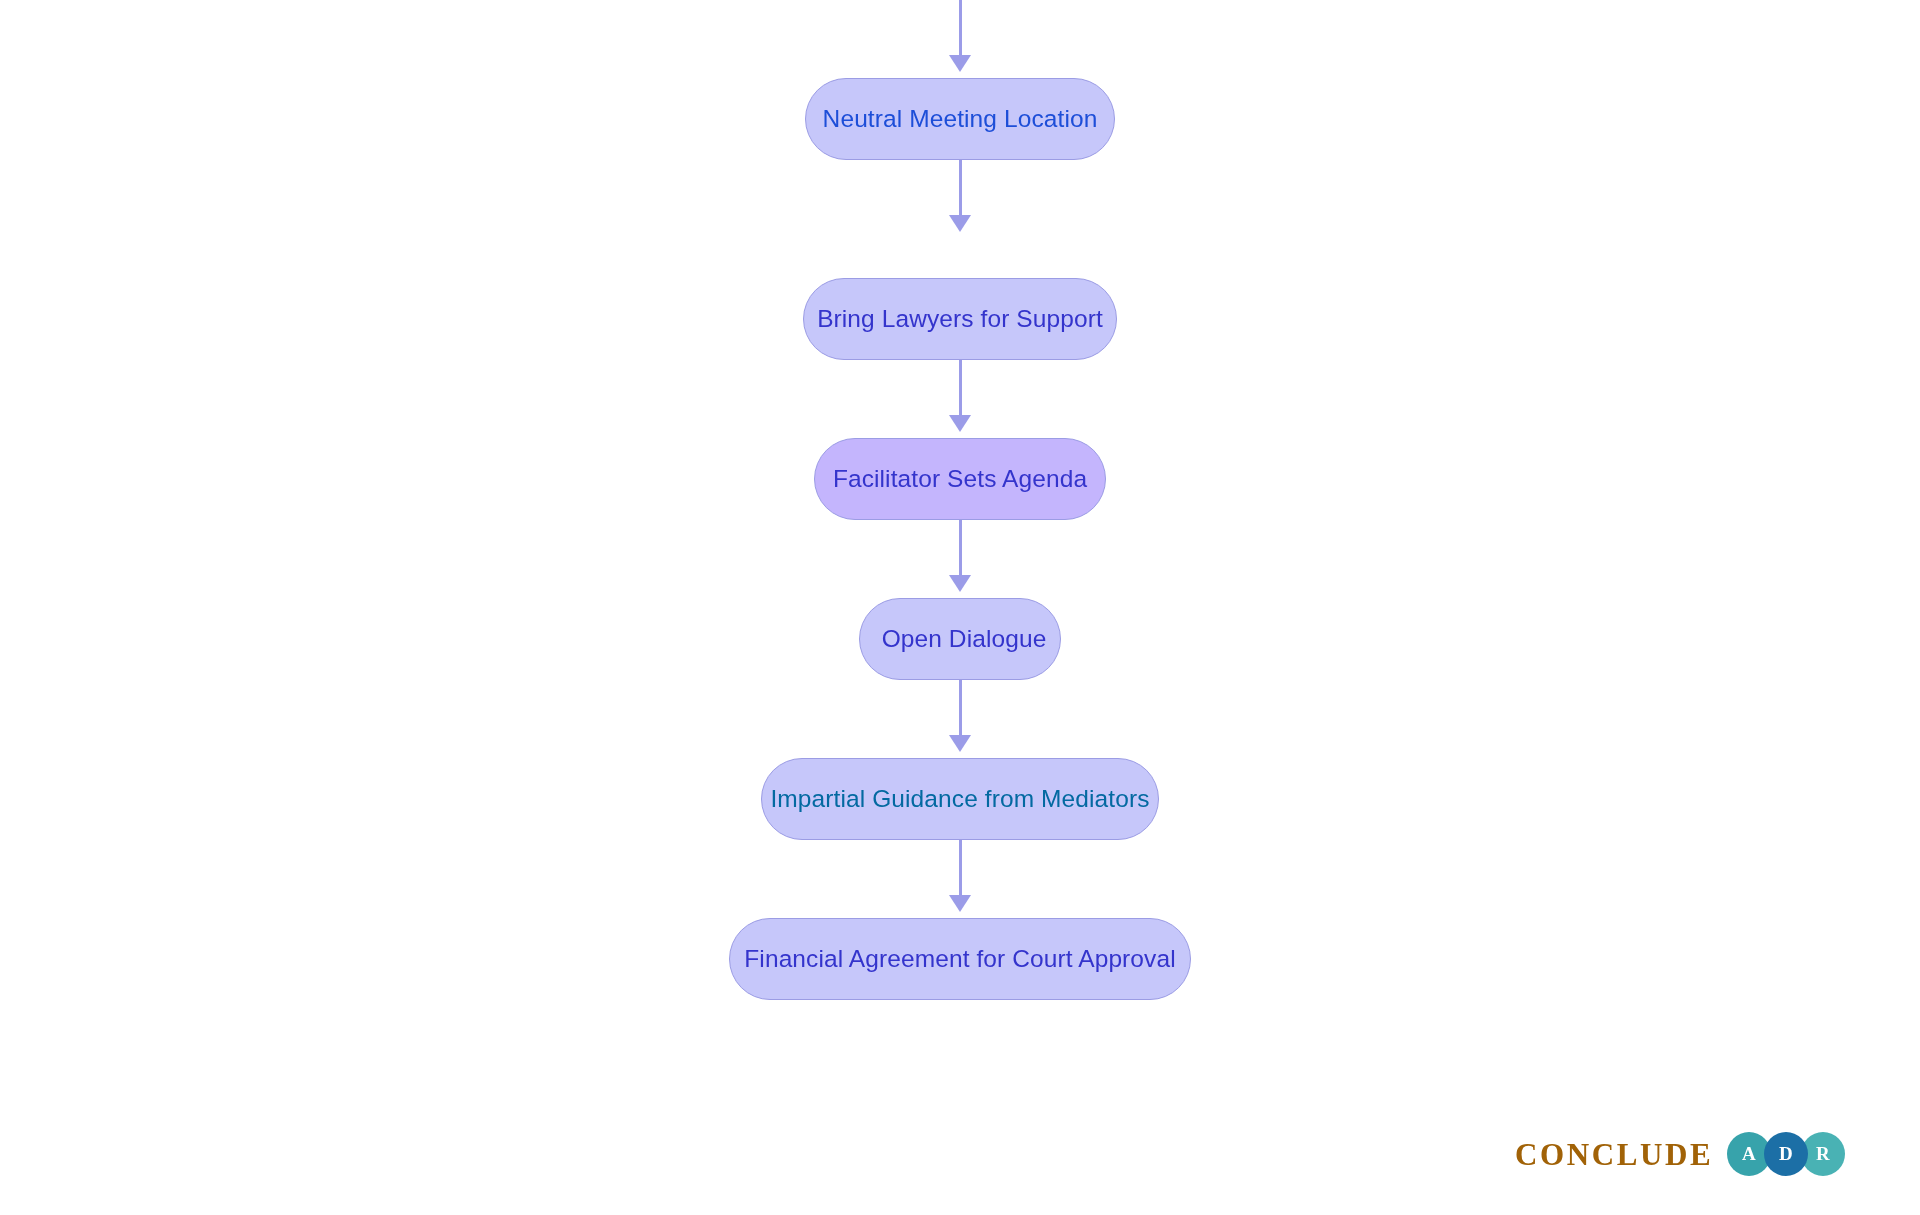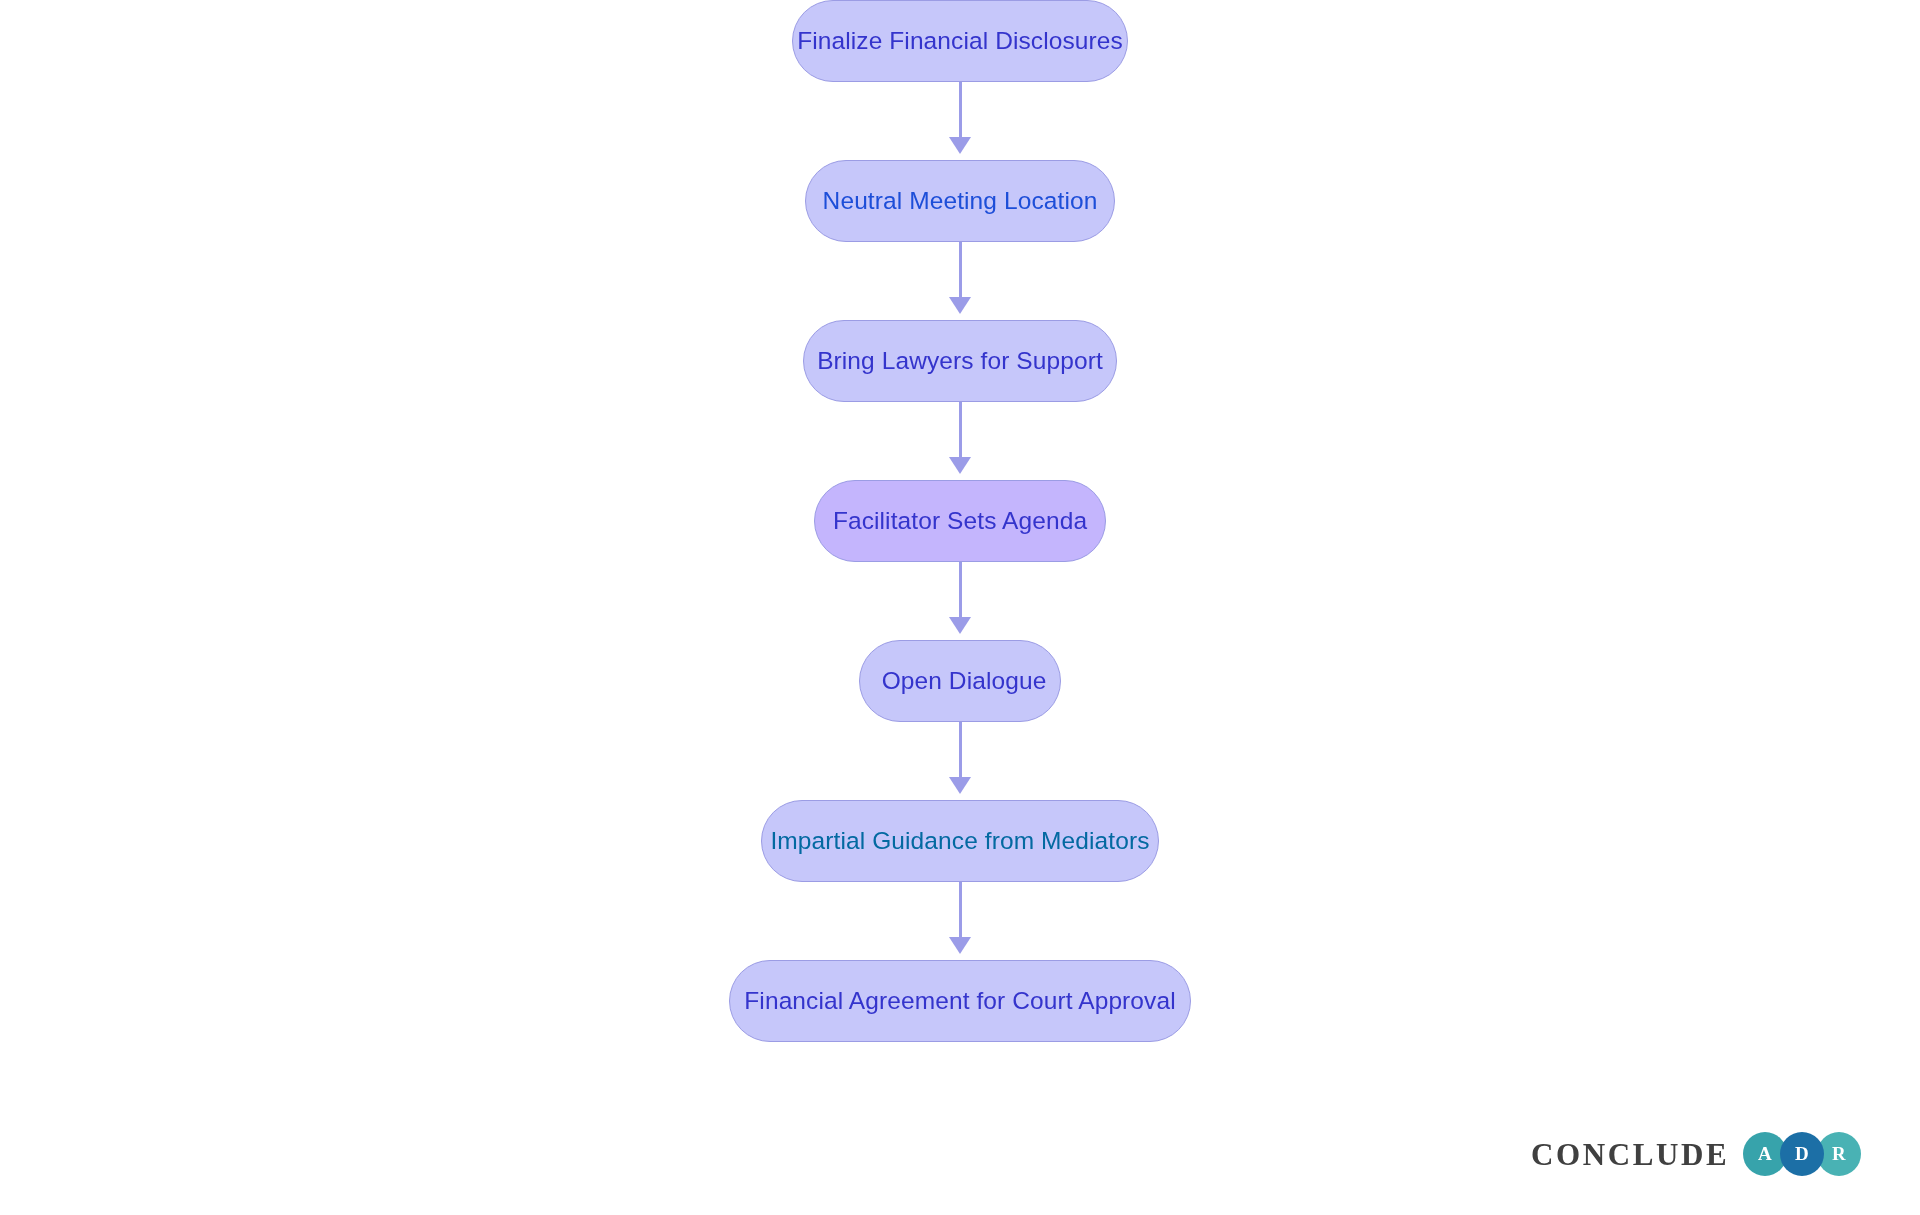--- a/index.html
+++ b/index.html
@@ -119,35 +119,32 @@
   .brand-circle.c1 { background: #37a3ab; margin-right: -7px; }
   .brand-circle.c2 { background: #1c6fa6; margin-right: -7px; z-index: 2; }
   .brand-circle.c3 { background: #49b2b4; z-index: 1; }
 </style>
 </head>
 <body style="background: rgb(255, 255, 255);">
 
 <div id="flow-canvas">
 
   <div class="flow-stack" id="flow-stack">
-      <div class="node" style="width: 336px; background: rgb(198, 199, 250); border-color: rgb(155, 156, 228);">
-        <span class="node-label" style="color: rgb(52, 52, 204);">Finalize Financial Disclosures</span>
-      </div>
       <div class="connector">
         <div class="edge-line" style="background: rgb(155, 156, 232);"></div>
         <div class="edge-head" style="border-top-color: rgb(155, 156, 232);"></div>
       </div>
       <div class="node" style="width: 310px; background: rgb(198, 199, 250); border-color: rgb(155, 156, 228);">
         <span class="node-label" style="color: #1d4ed8;">Neutral Meeting Location</span>
       </div>
       <div class="connector">
         <div class="edge-line" style="background: rgb(155, 156, 232);"></div>
         <div class="edge-head" style="border-top-color: rgb(155, 156, 232);"></div>
       </div>
-      <div class="node" style="width: 314px; background: rgb(198, 199, 250); border-color: rgb(155, 156, 228);">
+      <div class="node" style="width: 314px; background: rgb(198, 199, 250); border-color: rgb(155, 156, 228); margin-top: 40px;">
         <span class="node-label" style="color: rgb(52, 52, 204);">Bring Lawyers for Support</span>
       </div>
       <div class="connector">
         <div class="edge-line" style="background: rgb(155, 156, 232);"></div>
         <div class="edge-head" style="border-top-color: rgb(155, 156, 232);"></div>
       </div>
       <div class="node" style="width: 292px; background: #c4b5fd; border-color: rgb(155, 156, 228);">
         <span class="node-label" style="color: rgb(52, 52, 204);">Facilitator Sets Agenda</span>
       </div>
       <div class="connector">
@@ -167,21 +164,21 @@
       <div class="connector">
         <div class="edge-line" style="background: rgb(155, 156, 232);"></div>
         <div class="edge-head" style="border-top-color: rgb(155, 156, 232);"></div>
       </div>
       <div class="node" style="width: 462px; background: rgb(198, 199, 250); border-color: rgb(155, 156, 228);">
         <span class="node-label" style="color: rgb(52, 52, 204);">Financial Agreement for Court Approval</span>
       </div>
     </div>
 
   <div class="brand-logo">
-    <div class="brand-wordmark" style="color: #404040; margin-left: 16px;">CONCLUDE</div>
+    <div class="brand-wordmark" style="color: #a16207;">CONCLUDE</div>
     <div class="brand-circles">
       <div class="brand-circle c1" style="background: rgb(55, 163, 171);">A</div>
       <div class="brand-circle c2" style="background: rgb(28, 111, 166);">D</div>
       <div class="brand-circle c3" style="background: rgb(73, 178, 180);">R</div>
     </div>
   </div>
 
 </div>
 
 </body></html>

